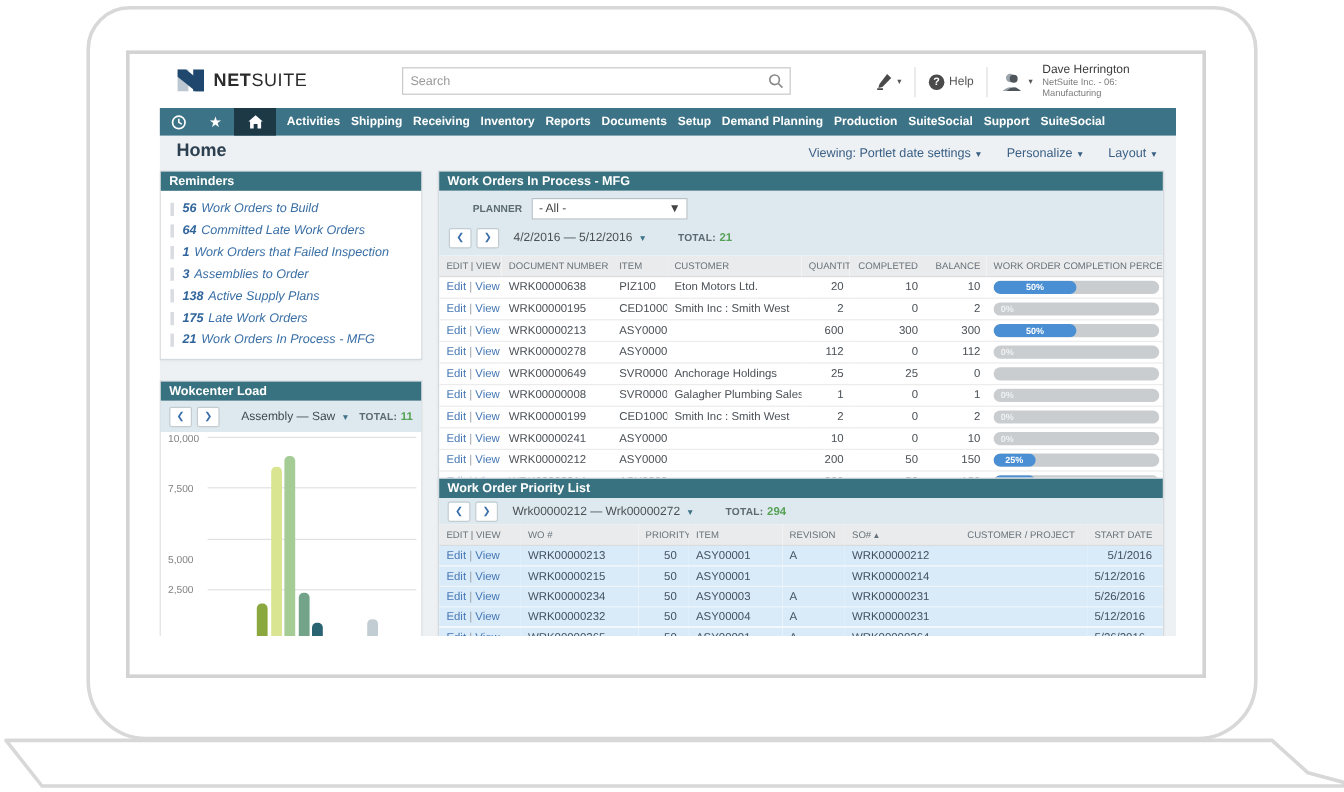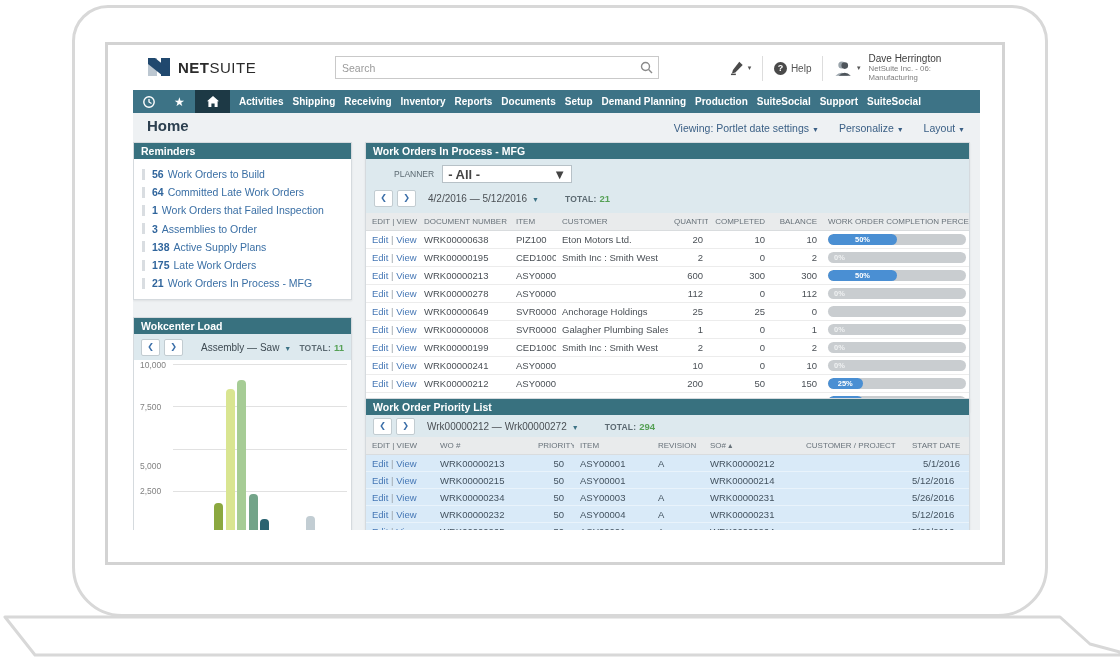--- a/index.html
+++ b/index.html
@@ -62,21 +62,21 @@
   .phead{height:16px;background:#38717f;color:#fff;font-size:10.5px;font-weight:bold;
     line-height:16px;padding-left:7px;}
   .pctrl{background:#dde9ee;display:flex;align-items:center;padding:0 7px;}
   .nav-btn{width:17px;height:15px;background:#fff;border:1px solid #c2ccd1;border-radius:2px;
     color:#3a6ea8;font-size:8px;line-height:14px;text-align:center;cursor:pointer;margin-right:4px;}
   .total-label{font-size:8.5px;font-weight:bold;color:#5c6a72;letter-spacing:.2px;}
   .total-value{font-size:9.5px;font-weight:bold;color:#56a156;margin-left:3px;}
   .dd-caret{color:#3d7386;font-size:7px;margin-left:5px;}
   
   #reminders{left:0;top:97px;width:217px;}
-  .rem-list{padding:6px 0 7px 0;}
+  .rem-list{padding:6px 0 7px 0;font-style:italic;}
   .rem-item{display:flex;align-items:center;height:18.2px;padding-left:8px;cursor:pointer;}
   .rem-bar{width:3px;height:11px;background:#d9dde1;margin-right:7px;}
   .rem-count{font-size:10.5px;font-weight:bold;color:#30659c;margin-right:4px;}
   .rem-label{font-size:10.5px;color:#3a6fa5;white-space:nowrap;}
   
   #workcenter{left:0;top:272px;width:217px;height:240px;border-bottom:0;}
   #wc-ctrl{height:26px;}
   .wc-selector{font-size:10px;color:#3e4a52;margin-left:14px;white-space:nowrap;}
   .wc-total{margin-left:auto;display:flex;align-items:baseline;}
   .chart{position:relative;height:171px;background:#fff;overflow:hidden;}
@@ -89,24 +89,24 @@
     padding:4px 4px 4px 6px;border-bottom:1px solid #d9dcde;white-space:nowrap;overflow:hidden;}
   .ptable td{font-size:9.5px;color:#4a5056;padding:2px 4px 2px 6px;height:12px;
     border-bottom:1px solid #ececec;white-space:nowrap;overflow:hidden;}
   .ptable th.r,.ptable td.r{text-align:right;padding-right:5px;}
   .lnk{color:#4577b5;cursor:pointer;}
   .lnk-sep{color:#9aa2a8;}
   
   #wip{left:232px;top:97px;width:603px;}
   .wip-ctrl{background:#dde9ee;padding:6px 8px 6px 8px;}
   .planner-row{display:flex;align-items:center;}
-  .planner-label{font-size:8.5px;font-weight:normal;color:#5c6a72;margin-right:8px;padding-left:20px;}
+  .planner-label{font-size:8.5px;font-weight:bold;color:#5c6a72;margin-right:8px;padding-left:20px;}
   .planner-select{width:118px;height:16px;background:#fff;border:1px solid #b7c1c7;
     display:flex;align-items:center;justify-content:space-between;padding:0 5px;cursor:pointer;}
-  .planner-select span{font-size:13px;color:#444;font-weight:bold;}
+  .planner-select span{font-size:10px;color:#444;}
   .range-row{display:flex;align-items:center;margin-top:7px;}
   .range-text{font-size:10px;color:#4a4f54;margin-left:8px;}
   .range-total{margin-left:26px;display:flex;align-items:baseline;}
   .pb{height:11px;width:138px;background:#c9cdd0;border-radius:6px;position:relative;overflow:hidden;margin:1px 0;}
   .pf{height:100%;background:#4a8fd3;border-radius:6px;color:#fff;font-size:7.5px;font-weight:bold;
     text-align:center;line-height:11px;}
   .p0{position:absolute;left:6px;top:0;line-height:11px;font-size:7.5px;font-weight:bold;color:#eff1f2;}
   
   #priority{left:232px;top:353px;width:603px;border-bottom:0;}
   #priority .ptable td{background:#d9eaf8;border-bottom:1px solid #e9f3fb;color:#43525f;}

